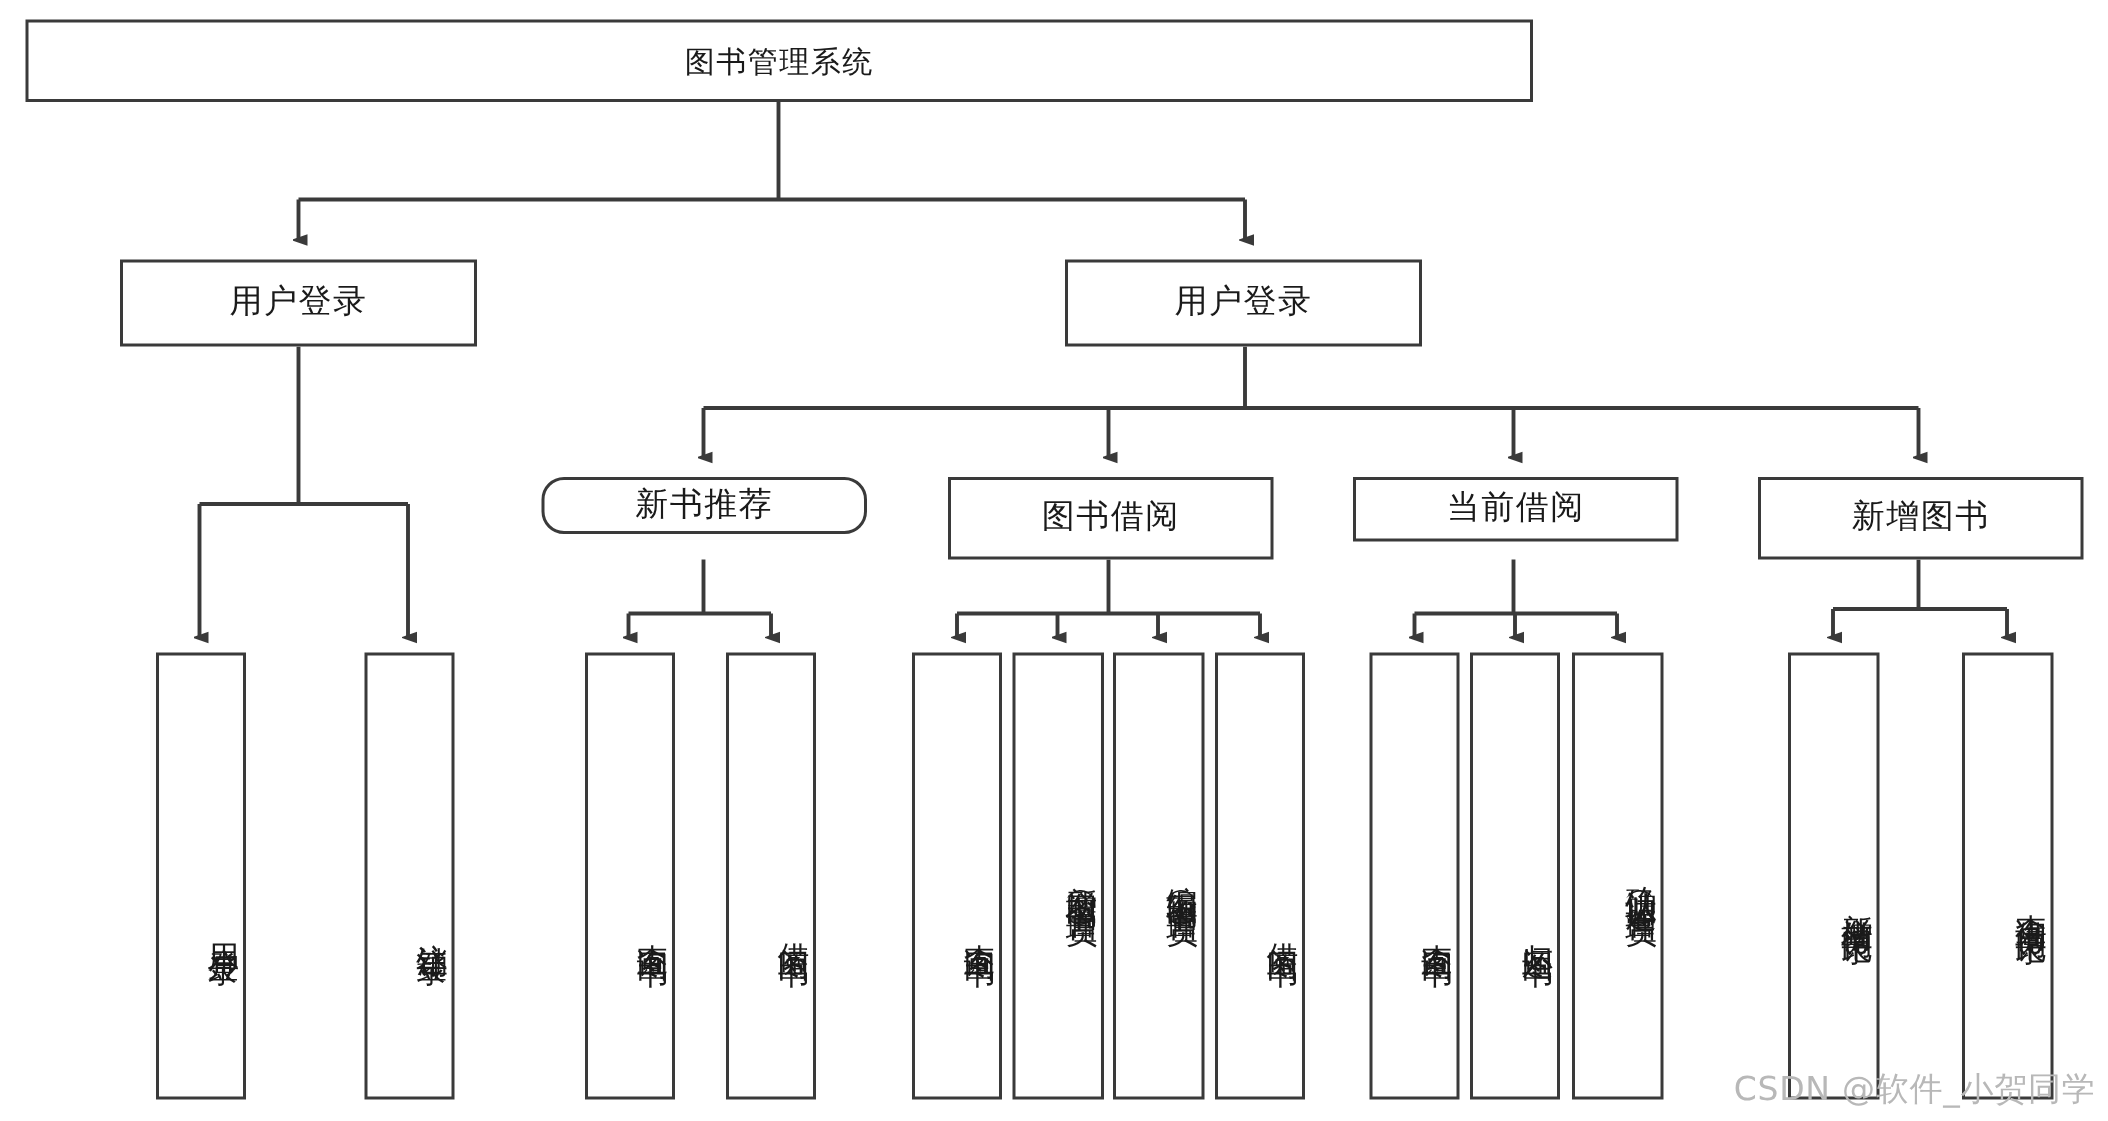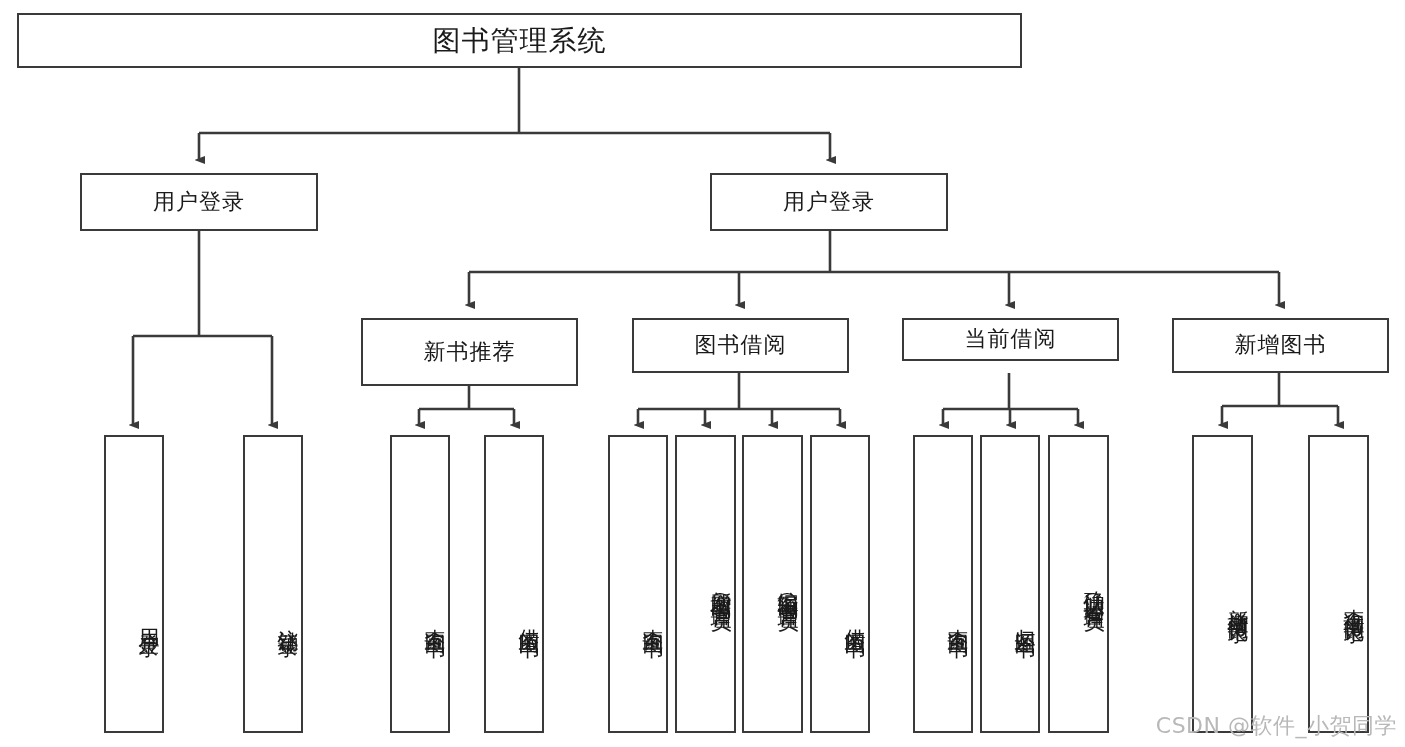--- a/index.html
+++ b/index.html
@@ -35,21 +35,21 @@
     align-items: center;
     justify-content: center;
     color: #1a1a1a;
   }
   .node.horizontal {
     font-size: 22px;
     letter-spacing: 1px;
     line-height: 1.2;
   }
   .node.root {
-    font-size: 28px;
+    font-size: 20px;
   }
   .node.vertical {
     writing-mode: vertical-rl;
     text-orientation: upright;
     font-size: 21px;
     letter-spacing: 3px;
     line-height: 1.25;
     align-items: flex-start;
     justify-content: center;
     padding-top: 10px;
@@ -145,21 +145,21 @@
     <span>图书管理系统</span>
   </div>
 
   <div class="node horizontal" style="left:80px; top:173px; width:238px; height:58px;">
     <span>用户登录</span>
   </div>
   <div class="node horizontal" style="left:710px; top:173px; width:238px; height:58px;">
     <span>用户登录</span>
   </div>
 
-  <div class="node horizontal" style="left:361px; top:318px; width:217px; height:68px;">
+  <div class="node horizontal" style="left:361px; top:318px; width:217px; height:38px;border-radius:15px;">
     <span>新书推荐</span>
   </div>
   <div class="node horizontal" style="left:632px; top:318px; width:217px; height:55px;">
     <span>图书借阅</span>
   </div>
   <div class="node horizontal" style="left:902px; top:318px; width:217px; height:43px;">
     <span>当前借阅</span>
   </div>
   <div class="node horizontal" style="left:1172px; top:318px; width:217px; height:55px;">
     <span>新增图书</span>

